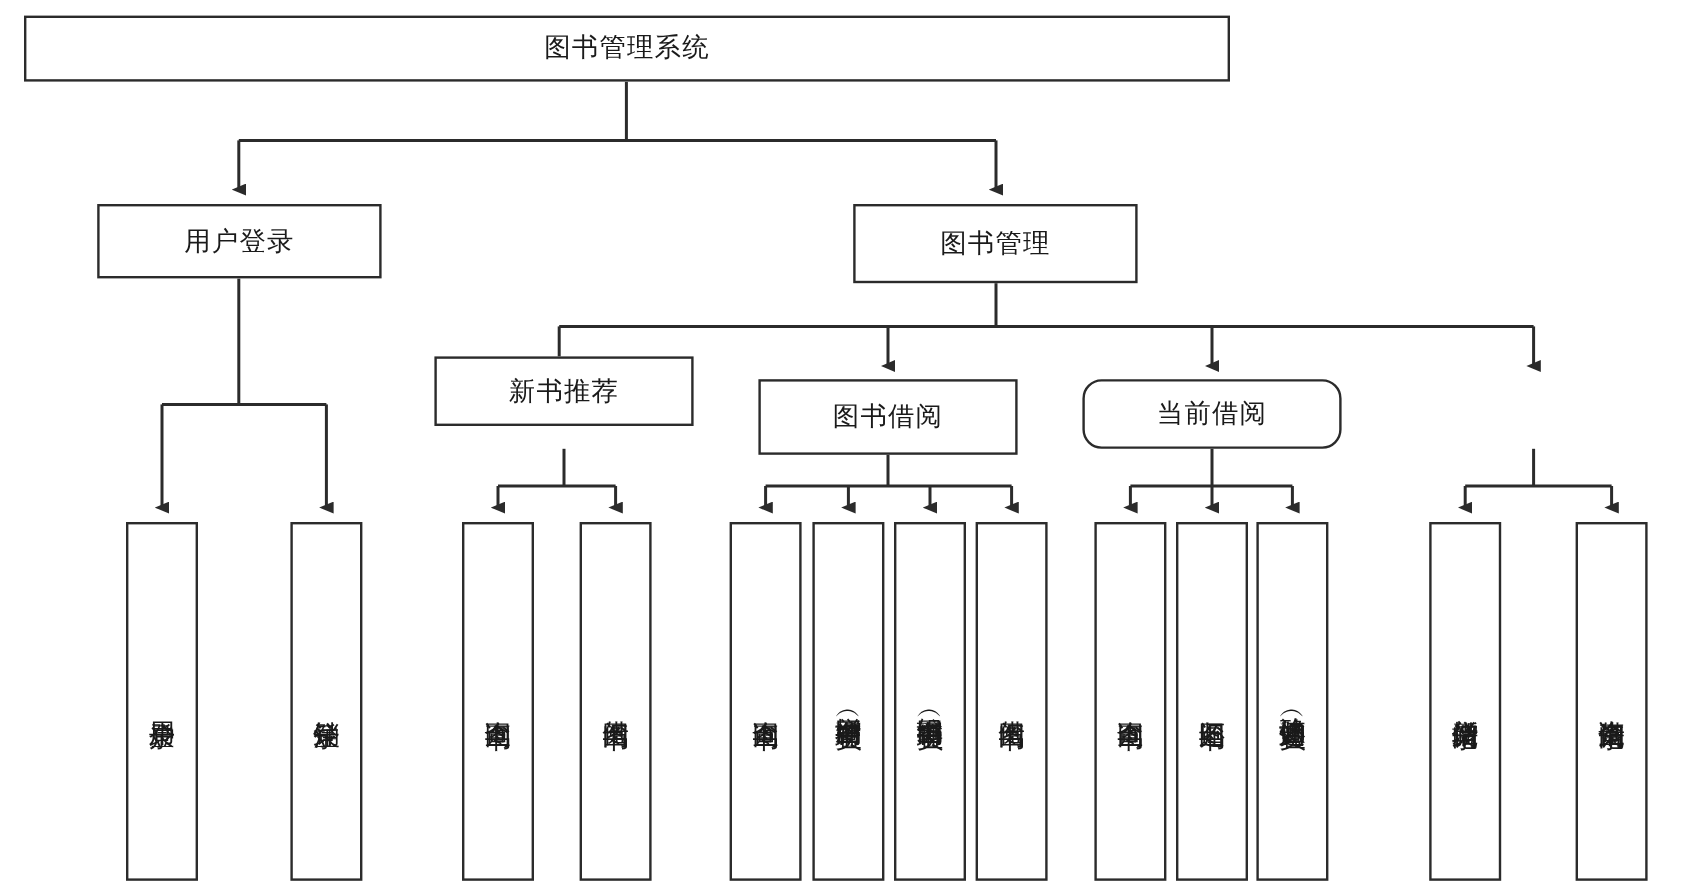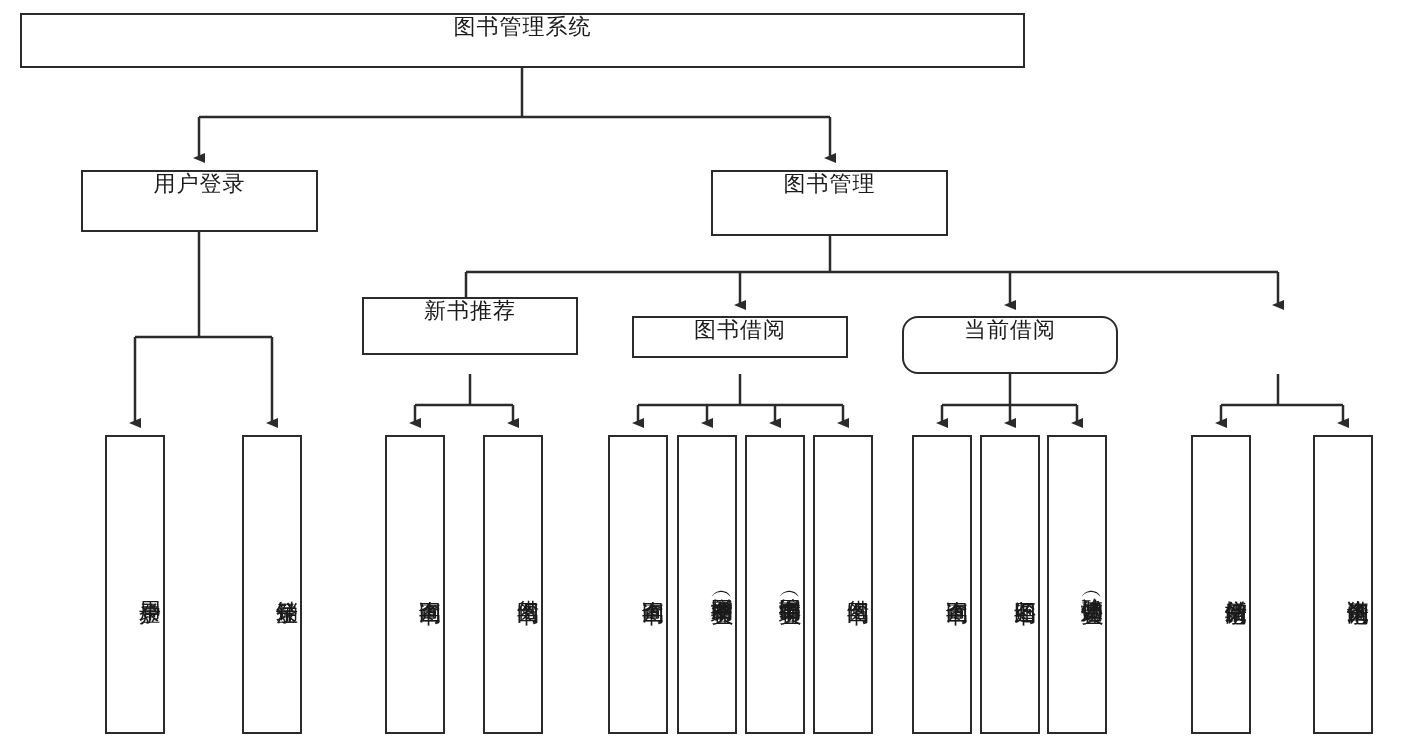--- a/index.html
+++ b/index.html
@@ -21,21 +21,21 @@
     top: 0;
     width: 1405px;
     height: 747px;
   }
   .node {
     position: absolute;
     box-sizing: border-box;
     border: 2px solid #2b2b2b;
     background: #ffffff;
     display: flex;
-    align-items: flex-start;
+    align-items: center;
     justify-content: center;
     color: #1a1a1a;
     z-index: 2;
   }
   .node-h {
     font-size: 22px;
     letter-spacing: 1px;
     line-height: 1.1;
   }
   .node-v {
@@ -126,21 +126,21 @@
   <div class="node node-h" style="left:81px; top:170px; width:237px; height:62px;">
     <span>用户登录</span>
   </div>
   <div class="node node-h" style="left:711px; top:170px; width:237px; height:66px;">
     <span>图书管理</span>
   </div>
 
   <div class="node node-h" style="left:362px; top:297px; width:216px; height:58px;">
     <span>新书推荐</span>
   </div>
-  <div class="node node-h" style="left:632px; top:316px; width:216px; height:42px;">
+  <div class="node node-h" style="left:632px; top:316px; width:216px; height:63px;">
     <span>图书借阅</span>
   </div>
   <div class="node node-h" style="left:902px; top:316px; width:216px; height:58px;border-radius:16px;">
     <span>当前借阅</span>
   </div>
 
   <div class="node node-v" style="left:105px; top:435px; width:60px; height:299px;">
     <span>用户登录</span>
   </div>
   <div class="node node-v" style="left:242px; top:435px; width:60px; height:299px;">

